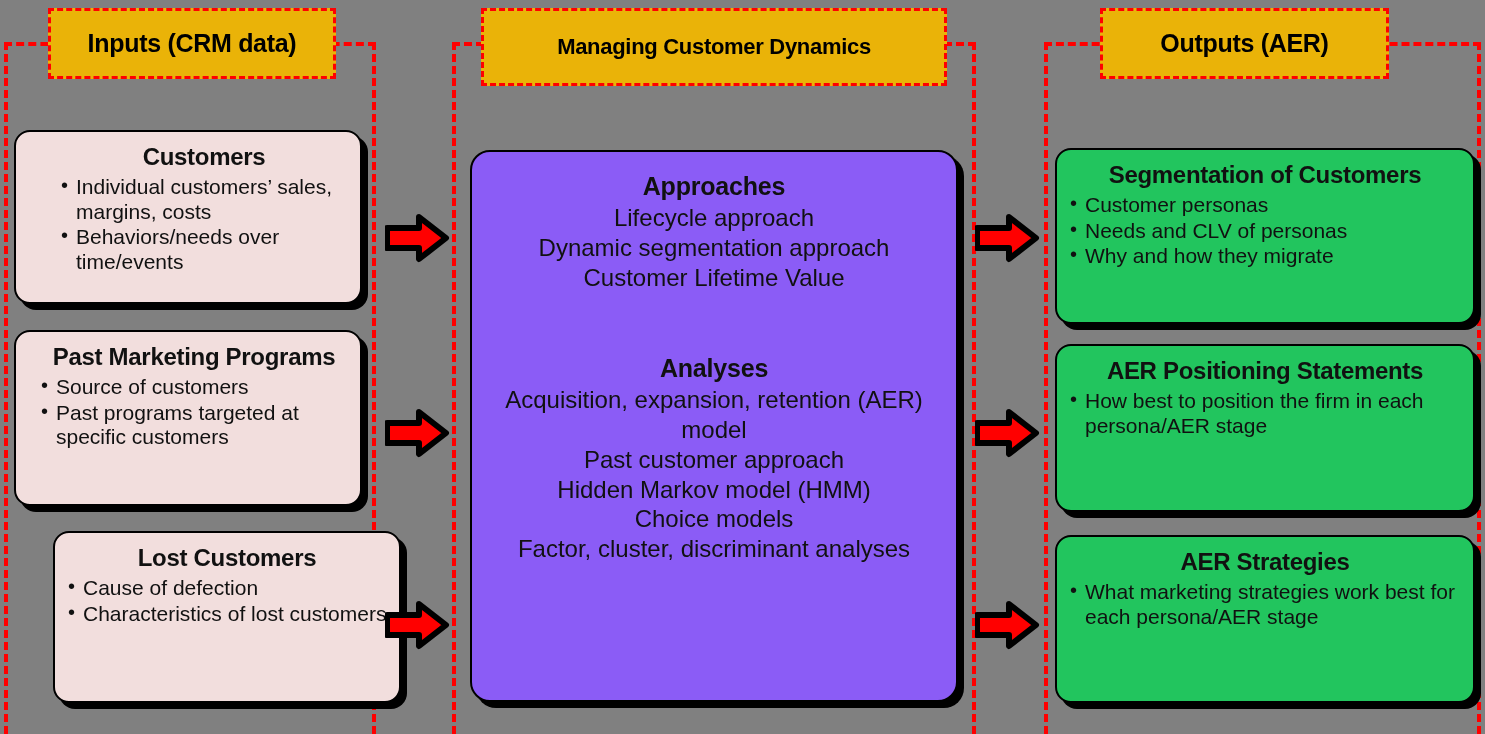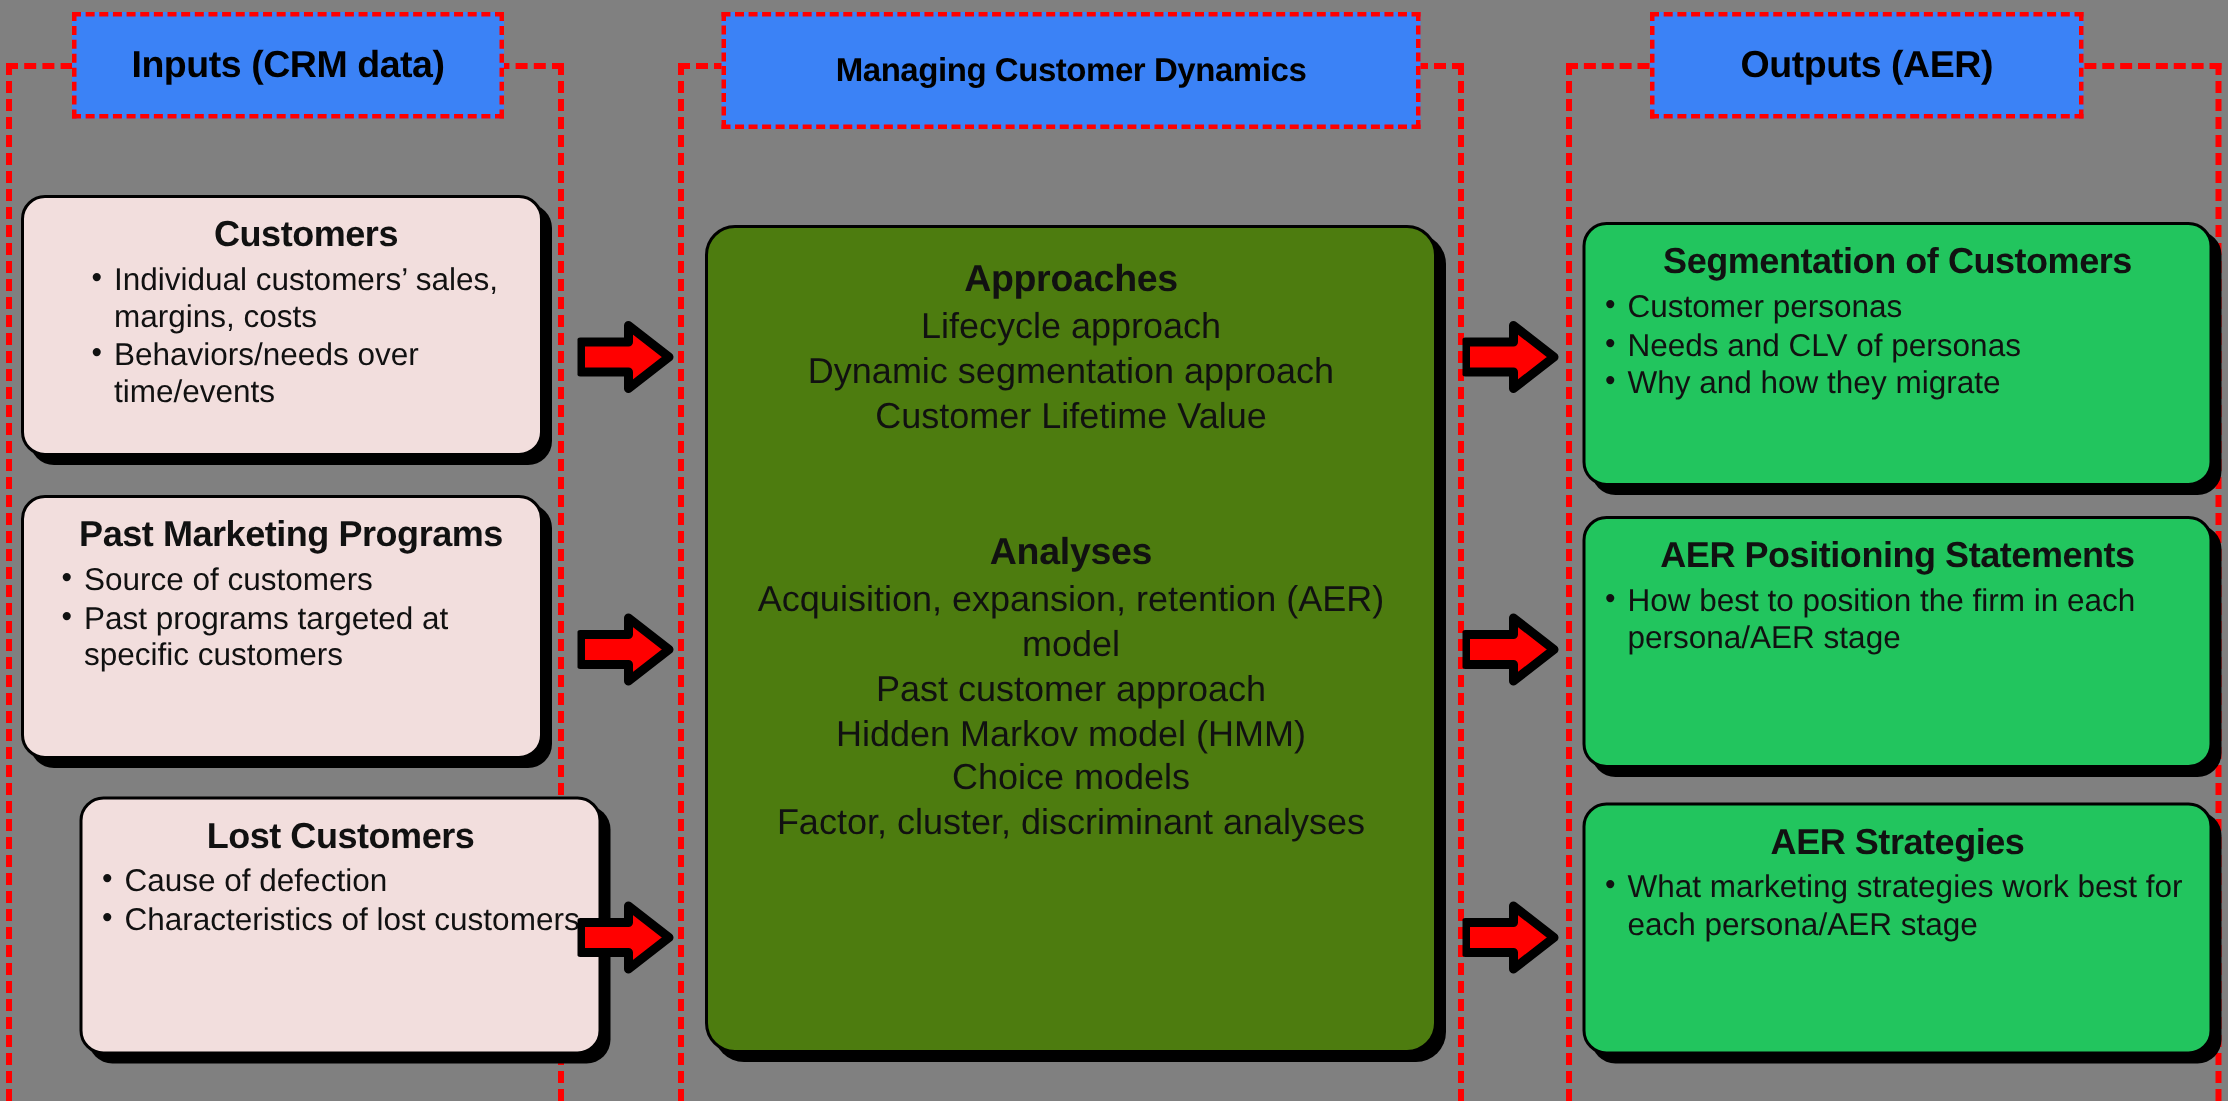--- a/index.html
+++ b/index.html
@@ -19,21 +19,21 @@
     box-sizing:border-box;
     background:transparent;
   }
   #frame-inputs { left:4px;   top:42px;  width:372px;  height:692px; border-bottom:none;}
   #frame-center { left:452px; top:42px;  width:524px;  height:692px; border-bottom:none;}
   #frame-outputs{ left:1044px;top:42px;  width:437px;  height:692px; border-bottom:none;}
 
   
   .col-title{
     position:absolute;
-    background:#3b82f6;
+    background:#eab308;
     border:3px dashed #ff0000;
     box-sizing:border-box;
     display:flex;align-items:center;justify-content:center;
     font-weight:bold;
     color:#000000;
     letter-spacing:-0.3px;
     z-index:5;
   }
   #title-inputs { left:48px;  top:8px;  width:288px; height:71px; font-size:25px;}
   #title-center { left:481px; top:8px;  width:466px; height:78px; font-size:22px;}
@@ -45,21 +45,21 @@
     box-sizing:border-box;
     border:2px solid #000000;
     border-radius:16px;
     box-shadow:6px 6px 0 0 #000000;
     z-index:4;
     padding:6px 12px 8px 12px;
     color:#111111;
   }
   .card.pink { background:#f2dedd; }
   .card.peach{ background:#22c55e; }
-  .card.blue { background:#4d7c0f; border-radius:20px;}
+  .card.blue { background:#8b5cf6; border-radius:20px;}
 
   .card h3{
     margin:6px 0 4px 0;
     text-align:center;
     font-weight:bold;
     font-size:24px;
     line-height:1.12;
     letter-spacing:-0.3px;
   }
   .card ul{

